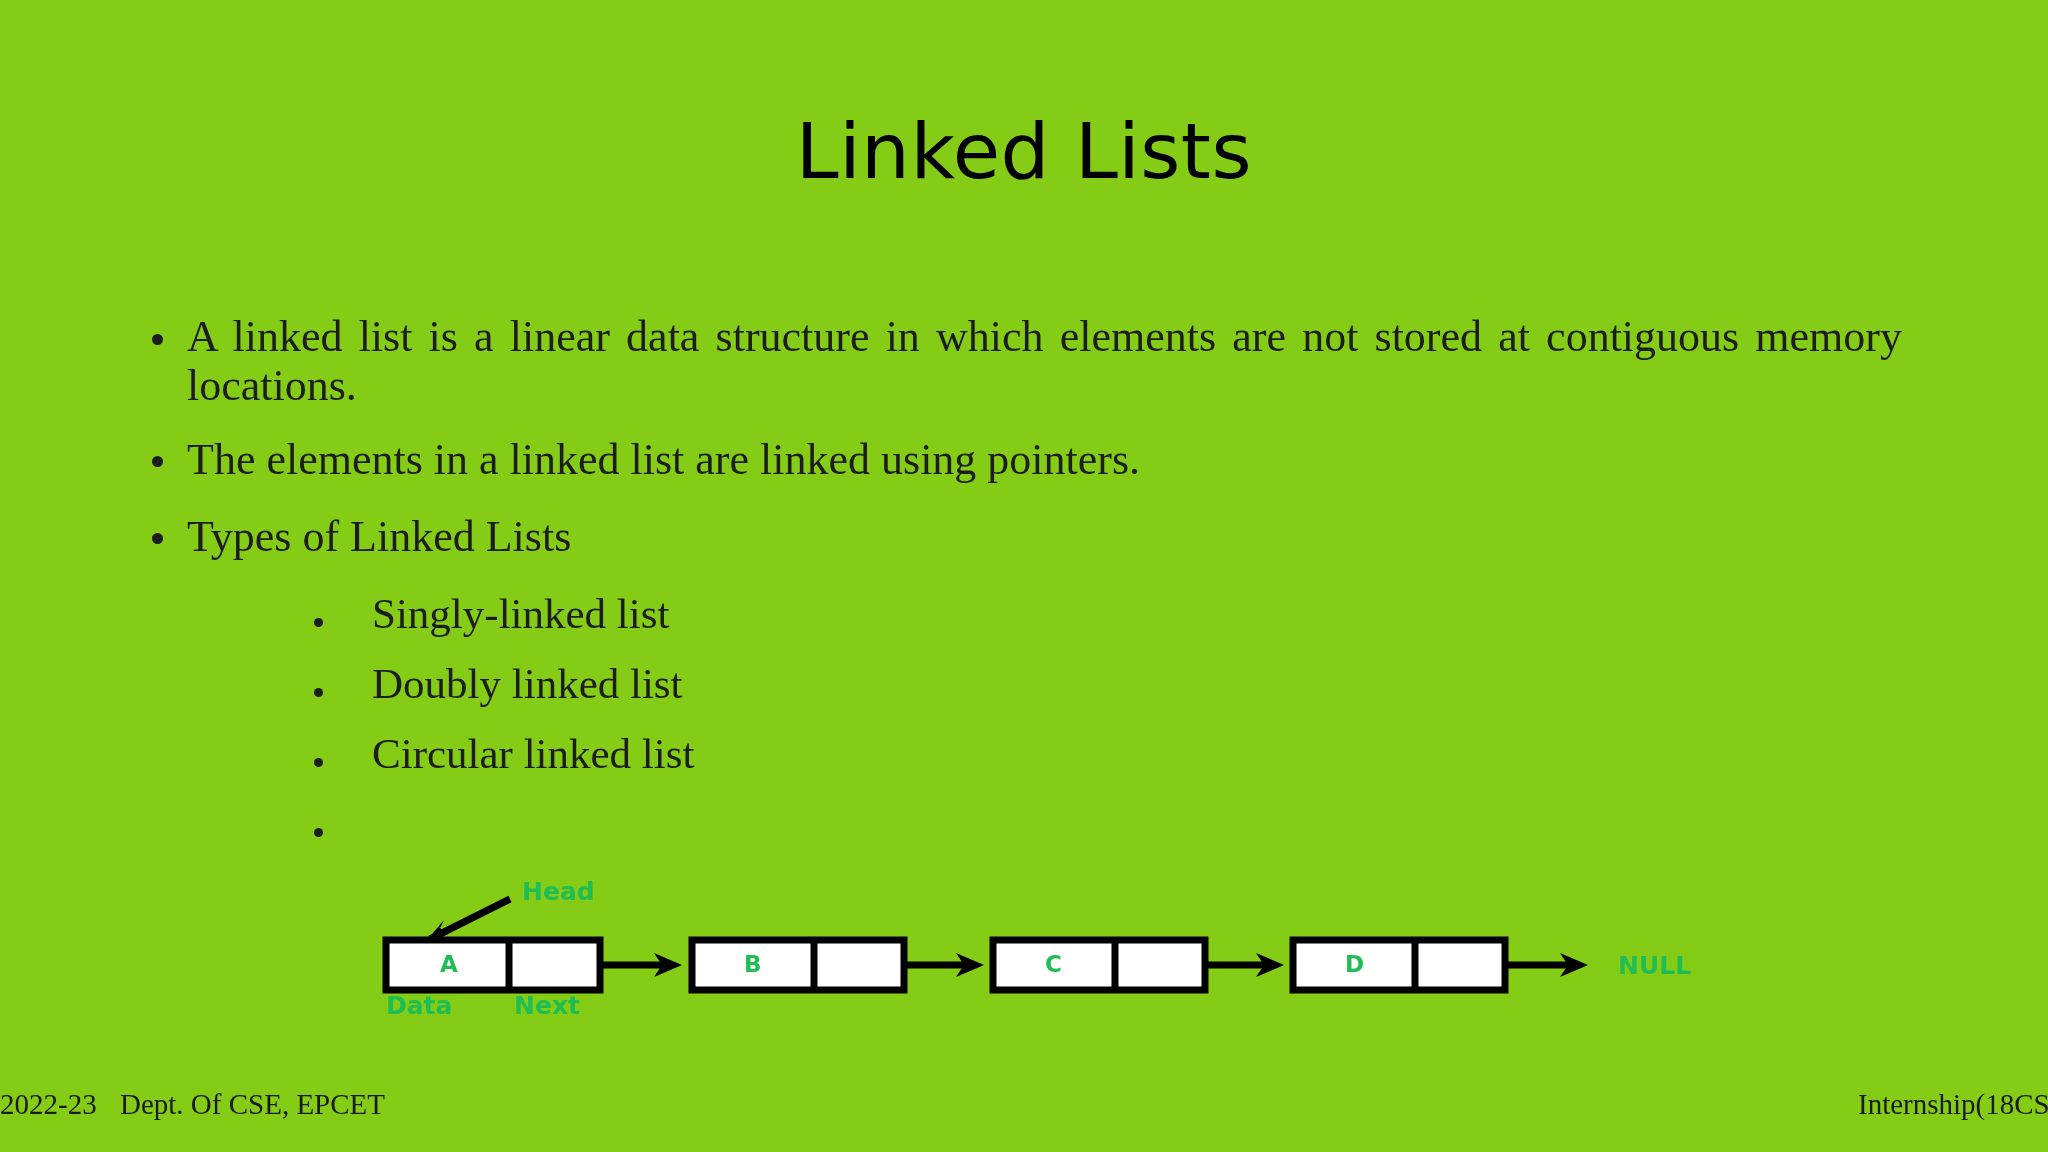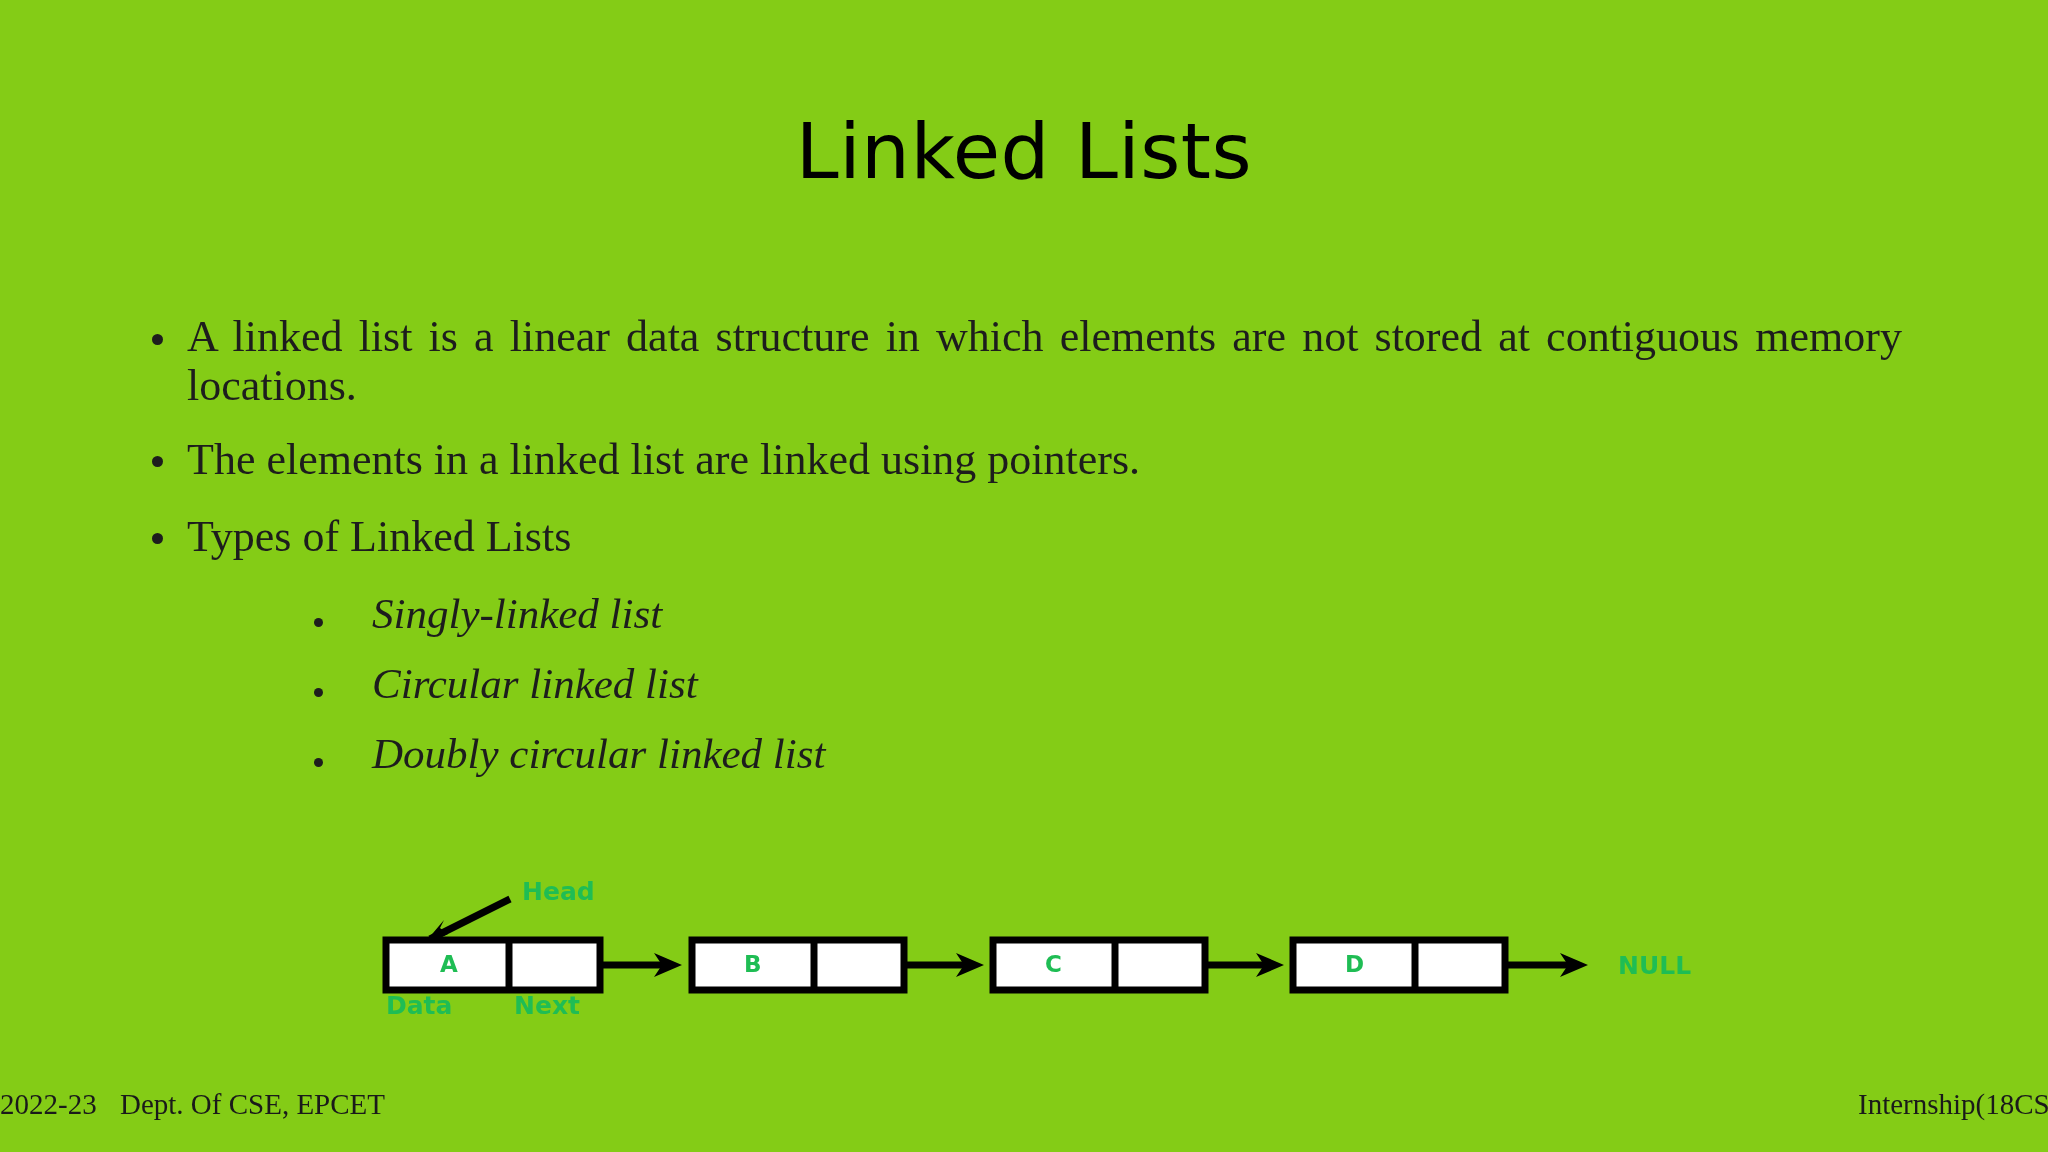--- a/index.html
+++ b/index.html
@@ -81,21 +81,20 @@
     width: 1200px;
   }
   .sub-row {
     position: relative;
     padding-left: 67px;
     font-size: 43px;
     line-height: 1.0;
     color: #1d1d1d;
     height: 54px;
     margin-bottom: 16px;
-    font-style: italic;
   }
   .sub-row .sdot {
     position: absolute;
     left: 9px;
     top: 26px;
     width: 9px;
     height: 9px;
     border-radius: 50%;
     background: #1d1d1d;
   }
@@ -173,29 +172,32 @@
 
   </div>
 
   <div id="sub-list">
 
     <div class="sub-row">
       <span class="sdot"></span>
       <span class="stext">Singly-linked list</span>
     </div>
 
-
     <div class="sub-row" style="margin-top:13px;">
       <span class="sdot"></span>
+      <span class="stext">Doubly linked list</span>
+    </div>
+
+    <div class="sub-row" style="margin-top:13px;">
+      <span class="sdot"></span>
       <span class="stext">Circular linked list</span>
     </div>
 
     <div class="sub-row" style="margin-top:13px;">
       <span class="sdot"></span>
-      <span class="stext">Doubly circular linked list</span>
     </div>
 
   </div>
 
   <div id="diagram">
     <svg width="1330" height="160" viewBox="0 0 1330 160" xmlns="http://www.w3.org/2000/svg">
 
       <g>
         <line x1="140" y1="27" x2="60" y2="67" stroke="#000000" stroke-width="7"></line>
         <polygon points="52,74 78,62 70,56 74,48" fill="#000000"></polygon>

